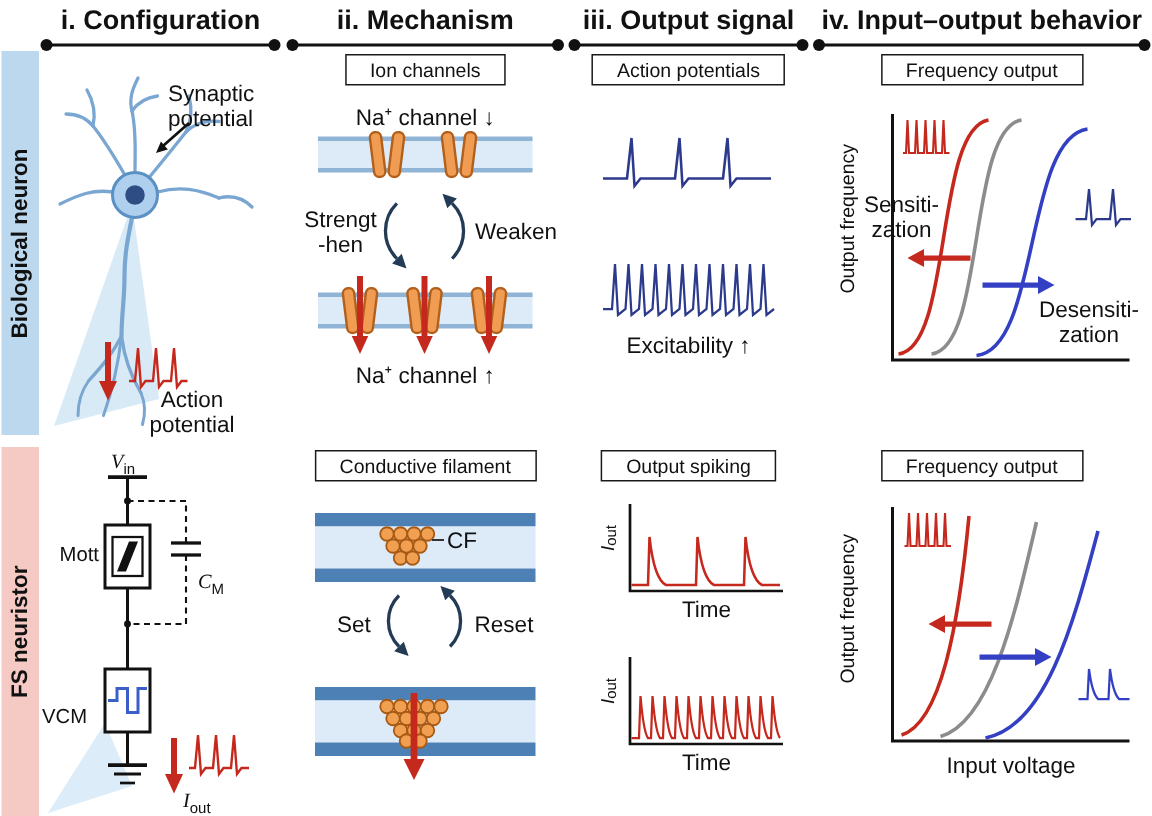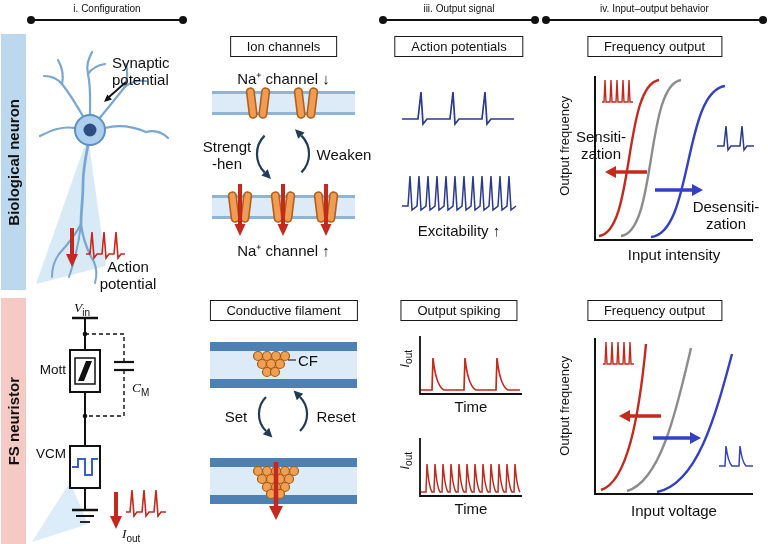--- a/index.html
+++ b/index.html
@@ -1,20 +1,20 @@
 <!DOCTYPE html>
 <html><head>
 <meta charset="utf-8">
 <style>
   * { margin:0; padding:0; box-sizing:border-box; }
   body { background:#ffffff; }
   .figure { position:relative; width:768px; height:544px; background:#fff;
             font-family:"Liberation Sans", sans-serif; color:#111; overflow:hidden; }
   .hdr { position:absolute; top:3px; text-align:center; }
-  .hdr-title { font-size:10px; color:#111; white-space:nowrap; }
+  .hdr-title { font-size:18px; color:#111; white-space:nowrap;font-weight:bold; }
   .dotline { position:relative; height:2.4px; background:#111; margin-top:5px; }
   .dotline::before, .dotline::after { content:""; position:absolute; width:8px; height:8px;
             background:#111; border-radius:50%; top:-3px; }
   .dotline::before { left:-1px; } .dotline::after { right:-1px; }
   .rowbar { position:absolute; left:1px; width:25px; display:flex; align-items:center; justify-content:center; }
   .rowbar span { writing-mode:vertical-rl; transform:rotate(180deg); font-size:15px; font-weight:bold; color:#111; }
   .panel { position:absolute; }
   .titlebox { position:absolute; left:50%; transform:translateX(-50%); top:2px;
             border:1.5px solid #1a1a1a; background:#fff; padding:2px 16px; font-size:13px; white-space:nowrap; }
   .lbl { position:absolute; font-size:15px; line-height:1.15; text-align:center; color:#111; }
@@ -26,20 +26,24 @@
 </style>
 </head>
 <body>
 
 <div class="figure">
 
   <div class="hdr" style="left:28px; width:158px;">
     <div class="hdr-title">i. Configuration</div>
     <div class="dotline"></div>
   </div>
+  <div class="hdr" style="left:192px; width:183px;">
+    <div class="hdr-title">ii. Mechanism</div>
+    <div class="dotline"></div>
+  </div>
   <div class="hdr" style="left:543px; width:223px;">
     <div class="hdr-title">iv. Input–output behavior</div>
     <div class="dotline"></div>
   </div>
   <div class="hdr" style="left:380px; width:158px;">
     <div class="hdr-title">iii. Output signal</div>
     <div class="dotline"></div>
   </div>
 
   <div class="rowbar" style="top:34px; height:256px; background:#bcd8ee;">
@@ -171,21 +175,20 @@
         <line x1="104" y1="138" x2="72" y2="138" stroke="#c5281c" stroke-width="3.5"></line>
         <polygon points="62,138 73,132 73,144" fill="#c5281c"></polygon>
       </g>
       <g>
         <line x1="112" y1="156" x2="150" y2="156" stroke="#3440c4" stroke-width="3.5"></line>
         <polygon points="160,156 149,150 149,162" fill="#3440c4"></polygon>
       </g>
     </svg>
     <div class="titlebox">Frequency output</div>
     <div class="vlab" style="left:14px; top:62px;">Output frequency</div>
-    <div class="lbl" style="left:52px; width:158px; top:212px;">Input intensity</div>
     <div class="lbl" style="left:26px; top:94px; width:64px;">
       <div>Sensiti-</div>
       <div>zation</div>
     </div>
     <div class="lbl" style="left:146px; top:164px; width:74px;">
       <div>Desensiti-</div>
       <div>zation</div>
     </div>
   </div>
 
@@ -222,21 +225,21 @@
       </g>
       <g>
         <line x1="88" y1="194" x2="88" y2="220" stroke="#c5281c" stroke-width="4"></line>
         <polygon points="82,218 94,218 88,231" fill="#c5281c"></polygon>
       </g>
       <polyline points="98,214 102,214 104,192 106,218 109,214 114,214 116,192 118,218 121,214 126,214 128,192 130,218 133,214 138,214" fill="none" stroke="#c5281c" stroke-width="1.6"></polyline>
     </svg>
     <div class="circlab" style="left:46px; top:2px;"><i>V</i><sub>in</sub></div>
     <div class="circlab" style="left:0; top:64px; width:38px; text-align:right;">Mott</div>
     <div class="circlab" style="left:104px; top:82px;"><i>C</i><sub>M</sub></div>
-    <div class="circlab" style="left:0; top:148px; width:38px; text-align:right;">VCM</div>
+    <div class="circlab" style="left:0; top:172px; width:38px; text-align:left;">VCM</div>
     <div class="circlab" style="left:94px; top:228px;"><i>I</i><sub>out</sub></div>
   </div>
 
   <div class="panel" style="left:192px; top:298px; width:183px; height:246px;">
     <svg width="183" height="246" viewBox="0 0 183 246">
       <g>
         <rect x="18" y="44" width="147" height="9" fill="#4d80b4"></rect>
         <rect x="18" y="53" width="147" height="28" fill="#dcebf7"></rect>
         <rect x="18" y="81" width="147" height="9" fill="#4d80b4"></rect>
       </g>

